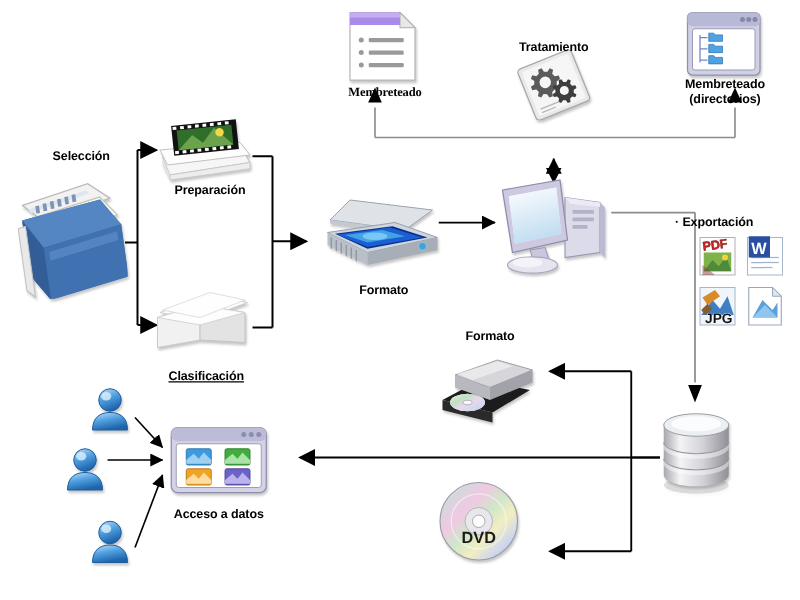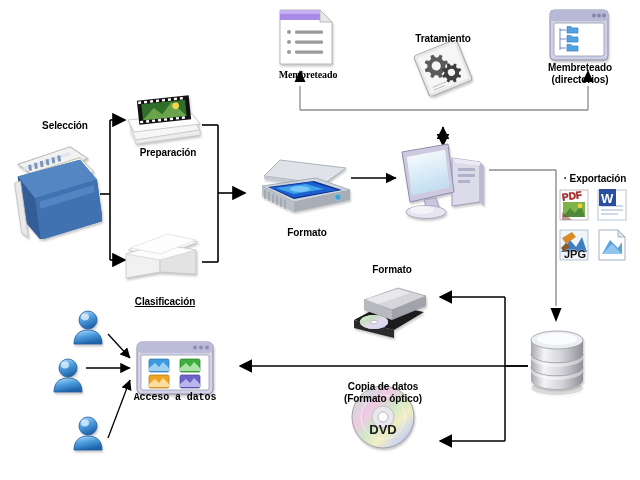--- a/index.html
+++ b/index.html
@@ -281,21 +281,21 @@
       <g>
         <path d="M19,18.5 h4 l1.2,1.4 h5.8 v5.2 h-11 z" fill="#4fa3e3" stroke="#2f76b5" stroke-width=".6"></path>
         <path d="M19,27.5 h4 l1.2,1.4 h5.8 v5.2 h-11 z" fill="#4fa3e3" stroke="#2f76b5" stroke-width=".6"></path>
         <path d="M19,36.5 h4 l1.2,1.4 h5.8 v5.2 h-11 z" fill="#4fa3e3" stroke="#2f76b5" stroke-width=".6"></path>
       </g>
     </svg>
   </div>
   <div class="lbl" style="left:524px;top:62px;width:112px;">Membreteado
 (directorios)</div>
 
-  <div class="lbl left" style="left:552px;top:173px;width:86px;text-align:center;">· Exportación</div>
+  <div class="lbl left" style="left:540px;top:173px;width:86px;">· Exportación</div>
   <div class="node" style="left:558px;top:186px;width:74px;height:82px;">
     <svg width="74" height="82" viewBox="0 0 74 82">
 
       <g transform="translate(0,0)">
         <rect x="2" y="4" width="28" height="30" fill="#fdfdfd" stroke="#b0b0b0" stroke-width=".8"></rect>
         <rect x="5" y="16" width="22" height="15" fill="#7fb34a"></rect>
         <path d="M5,31 L12,22 L17,27 L23,19 L27,31 z" fill="#4f8a3a"></path>
         <circle cx="22" cy="20" r="2.4" fill="#f2d23e"></circle>
         <g transform="rotate(-8 16 10)">
           <text x="4" y="13" font-family="Liberation Sans, sans-serif" font-size="10" font-weight="bold" fill="#c62828" stroke="#7a1515" stroke-width=".4">PDF</text>
@@ -391,22 +391,20 @@
           <stop offset="1" stop-color="#a9a9b2"></stop>
         </linearGradient>
       </defs>
       <circle cx="33" cy="33" r="31" fill="url(#dvdg)" stroke="#9b9ba3" stroke-width=".9"></circle>
       <circle cx="33" cy="33" r="22" fill="none" stroke="#ffffff" stroke-width="1" opacity=".5"></circle>
       <circle cx="33" cy="33" r="11" fill="#e7e7ec" stroke="#b5b5bd" stroke-width=".8"></circle>
       <circle cx="33" cy="33" r="5" fill="#fdfdfd" stroke="#a9a9b2" stroke-width=".8"></circle>
       <text x="33" y="50" text-anchor="middle" font-family="Liberation Sans, sans-serif" font-size="13" font-weight="bold" fill="#1b1b1b">DVD</text>
     </svg>
   </div>
-  <div class="lbl" style="left:318px;top:381px;width:130px;">Copia de datos
-(Formato óptico)</div>
 
   <div class="node" style="left:135px;top:340px;">
     <svg width="80" height="56" viewBox="0 0 80 56" class="shadow">
       <rect x="2" y="2" width="76" height="52" rx="5" fill="#d3d2e6" stroke="#8e8dab" stroke-width="1"></rect>
       <rect x="2" y="2" width="76" height="11" rx="5" fill="#bcbbd8"></rect>
       <g fill="#8c8caf">
         <circle cx="60" cy="7.5" r="2"></circle>
           <circle cx="66" cy="7.5" r="2"></circle>
           <circle cx="72" cy="7.5" r="2"></circle>
       </g>
@@ -416,21 +414,21 @@
         <path d="M14,28 L20,23 L24,27 L28,22 L34,28 L34,31 L14,31 z" fill="#9ed0f2"></path>
         <rect x="45" y="19" width="20" height="13" rx="1.5" fill="#3fae3c" stroke="#2b7a29" stroke-width=".7"></rect>
         <path d="M45,28 L51,23 L55,27 L59,22 L65,28 L65,31 L45,31 z" fill="#a9e3a6"></path>
         <rect x="14" y="35" width="20" height="13" rx="1.5" fill="#f0a425" stroke="#b37515" stroke-width=".7"></rect>
         <path d="M14,44 L20,39 L24,43 L28,38 L34,44 L34,47 L14,47 z" fill="#ffdda0"></path>
         <rect x="45" y="35" width="20" height="13" rx="1.5" fill="#6c62c8" stroke="#4a4292" stroke-width=".7"></rect>
         <path d="M45,44 L51,39 L55,43 L59,38 L65,44 L65,47 L45,47 z" fill="#bab4ec"></path>
       </g>
     </svg>
   </div>
-  <div class="lbl" style="left:120px;top:392px;width:110px;font-family:Liberation Mono, monospace;">Acceso a datos</div>
+  <div class="lbl" style="left:120px;top:406px;width:110px;">Acceso a datos</div>
 
   <div class="node" style="left:68px;top:308px;">
     <svg width="40" height="38" viewBox="0 0 40 38" class="shadow">
       <defs>
         <linearGradient id="ug" x1="0" y1="0" x2="0.4" y2="1">
           <stop offset="0" stop-color="#bfe0fb"></stop>
             <stop offset=".5" stop-color="#4f9fe0"></stop>
           <stop offset="1" stop-color="#1f64ab"></stop>
         </linearGradient>
       </defs>

